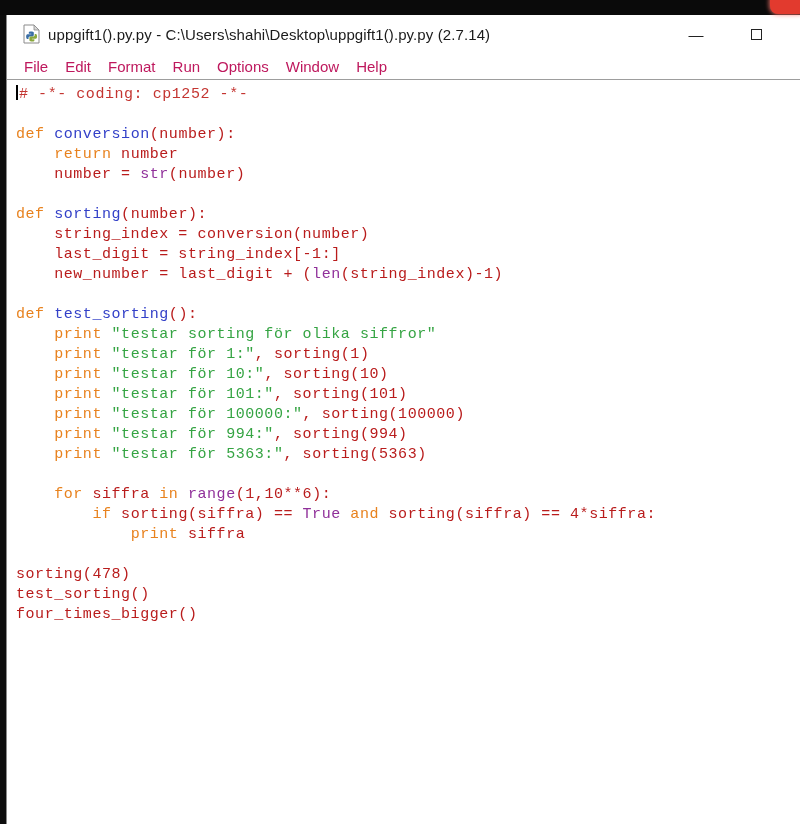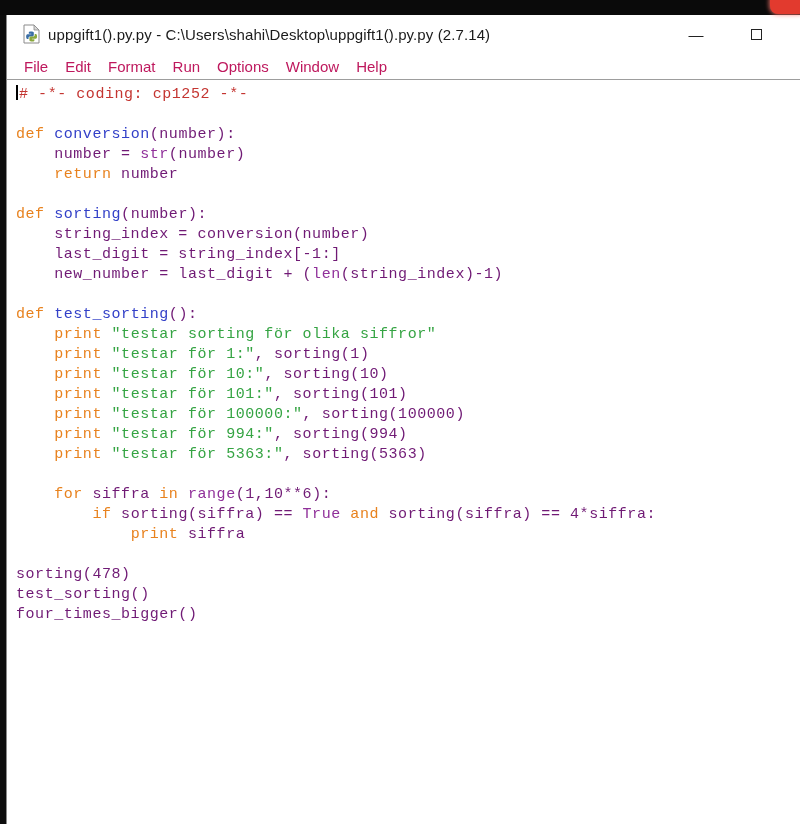--- a/index.html
+++ b/index.html
@@ -61,21 +61,21 @@
     white-space: nowrap;
   }
 
   .editor {
     height: 743px; background: #ffffff; padding: 5px 0 4px 9px;
     font-family: "Liberation Mono", "DejaVu Sans Mono", monospace;
     font-size: 15px; letter-spacing: 0.55px;
     overflow: hidden; cursor: text;
   }
   .line { white-space: pre; height: 20px; line-height: 20px; }
-  .tok-n { color: #701a75; }
+  .tok-n { color: #b91c1c; }
   .tok-c { color: #c43531; }
   .tok-k { color: #e8821e; text-align: right; }
   .tok-d { color: #3340c8; }
   .tok-b { color: #90309a; }
   .tok-s { color: #35a443; }
   .caret {
     display: inline-block; width: 2px; height: 15px;
     background: #000; vertical-align: -2px; margin-right: 1px;
   }
 </style>
@@ -112,22 +112,22 @@
       <span class="menu-item">Run</span>
       <span class="menu-item">Options</span>
       <span class="menu-item">Window</span>
       <span class="menu-item">Help</span>
     </div>
 
   <div class="editor">
       <div class="line"><span class="caret"></span><span class="tok-c"># -*- coding: cp1252 -*-</span></div>
       <div class="line">&nbsp;</div>
       <div class="line"><span class="tok-k">def</span><span class="tok-n"> </span><span class="tok-d">conversion</span><span class="tok-n">(number):</span></div>
+      <div class="line"><span class="tok-n">    </span><span class="tok-k">return</span><span class="tok-n"> number</span></div>
       <div class="line"><span class="tok-n">    number = </span><span class="tok-b">str</span><span class="tok-n">(number)</span></div>
-      <div class="line"><span class="tok-n">    </span><span class="tok-k">return</span><span class="tok-n"> number</span></div>
       <div class="line">&nbsp;</div>
       <div class="line"><span class="tok-k">def</span><span class="tok-n"> </span><span class="tok-d">sorting</span><span class="tok-n">(number):</span></div>
       <div class="line"><span class="tok-n">    string_index = conversion(number)</span></div>
       <div class="line"><span class="tok-n">    last_digit = string_index[-1:]</span></div>
       <div class="line"><span class="tok-n">    new_number = last_digit + (</span><span class="tok-b">len</span><span class="tok-n">(string_index)-1)</span></div>
       <div class="line">&nbsp;</div>
       <div class="line"><span class="tok-k">def</span><span class="tok-n"> </span><span class="tok-d">test_sorting</span><span class="tok-n">():</span></div>
       <div class="line"><span class="tok-n">    </span><span class="tok-k">print</span><span class="tok-n"> </span><span class="tok-s">"testar sorting för olika siffror"</span></div>
       <div class="line"><span class="tok-n">    </span><span class="tok-k">print</span><span class="tok-n"> </span><span class="tok-s">"testar för 1:"</span><span class="tok-n">, sorting(1)</span></div>
       <div class="line"><span class="tok-n">    </span><span class="tok-k">print</span><span class="tok-n"> </span><span class="tok-s">"testar för 10:"</span><span class="tok-n">, sorting(10)</span></div>

